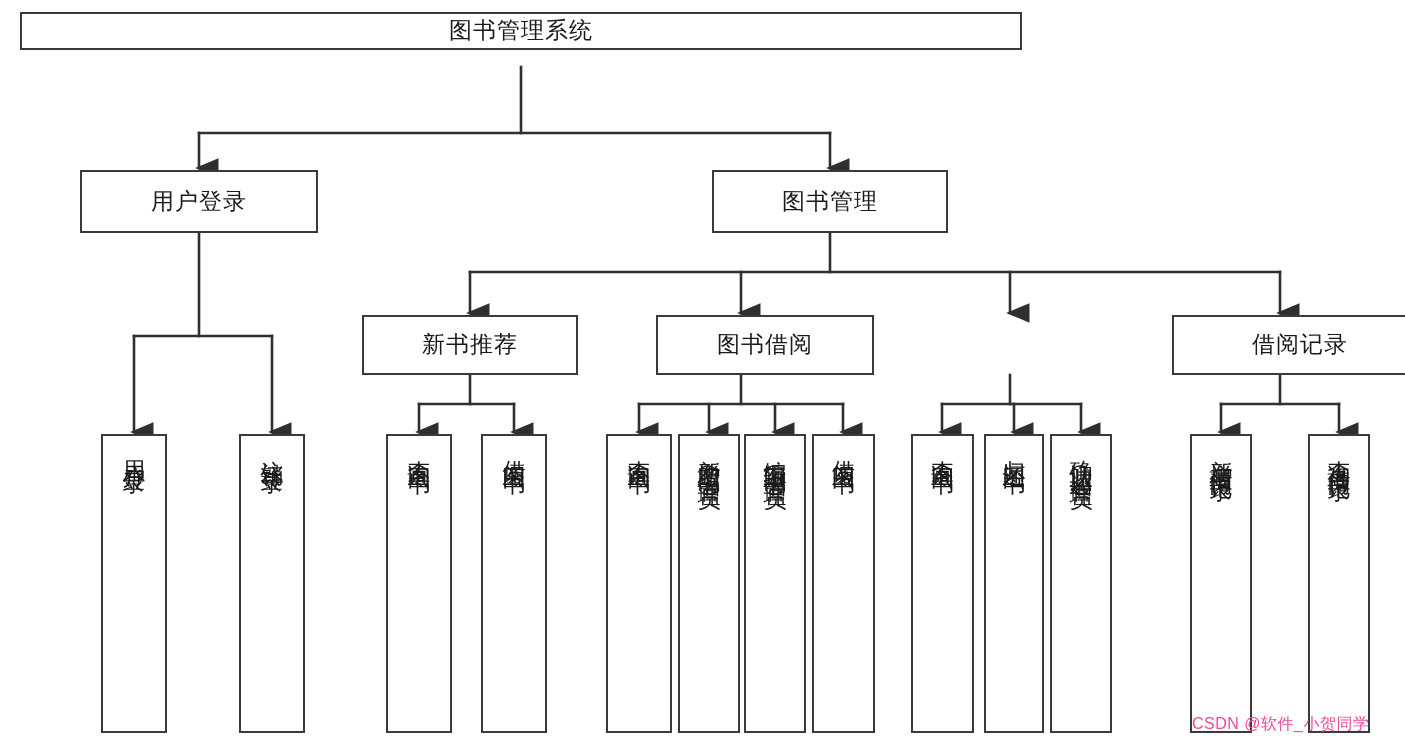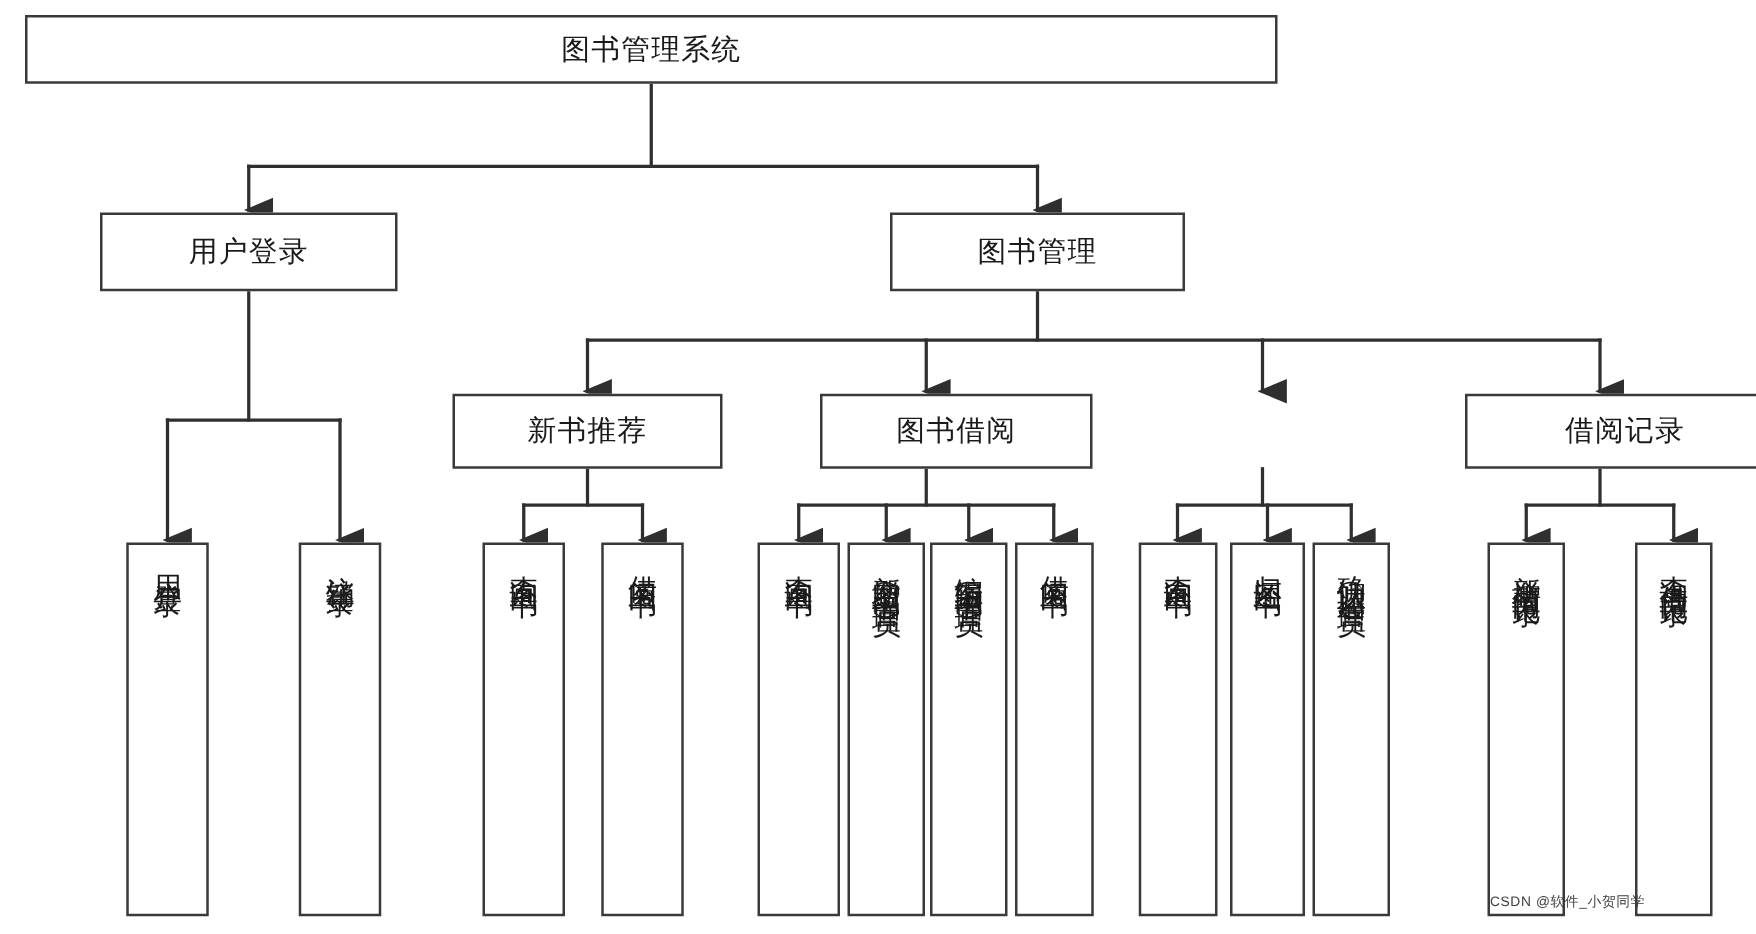--- a/index.html
+++ b/index.html
@@ -60,22 +60,22 @@
   .node.vertical .node-label {
     writing-mode: vertical-rl;
     text-orientation: upright;
     font-size: 23px;
     line-height: 1.0;
     letter-spacing: 4px;
     white-space: nowrap;
   }
   #watermark {
     position: absolute;
-    color: #404040;
-    font-size: 11px;
+    color: #ec4899;
+    font-size: 16px;
     letter-spacing: 0.5px;
     white-space: nowrap;
     user-select: none;
   }
 </style>
 </head>
 <body>
 
 <div id="diagram-canvas">
 
@@ -115,21 +115,21 @@
         <line x1="942" y1="404" x2="942" y2="432" marker-end="url(#arrow)"></line>
         <line x1="1014" y1="404" x2="1014" y2="432" marker-end="url(#arrow)"></line>
         <line x1="1081" y1="404" x2="1081" y2="432" marker-end="url(#arrow)"></line>
         <line x1="1280" y1="375" x2="1280" y2="404"></line>
         <line x1="1221" y1="404" x2="1339" y2="404"></line>
         <line x1="1221" y1="404" x2="1221" y2="432" marker-end="url(#arrow)"></line>
         <line x1="1339" y1="404" x2="1339" y2="432" marker-end="url(#arrow)"></line>
       </g>
   </svg>
 
-  <div class="node root horizontal" id="node-root" style="left: 20px; top: 12px; width: 1002px; height: 55px;">
+  <div class="node root horizontal" id="node-root" style="left: 20px; top: 12px; width: 1002px; height: 38px;">
     <span class="node-label">图书管理系统</span>
   </div>
 
   <div class="node horizontal" id="node-user-login" style="left: 80px; top: 170px; width: 238px; height: 63px;">
     <span class="node-label">用户登录</span>
   </div>
   <div class="node horizontal" id="node-book-manage" style="left: 712px; top: 170px; width: 236px; height: 63px;">
     <span class="node-label">图书管理</span>
   </div>
 

